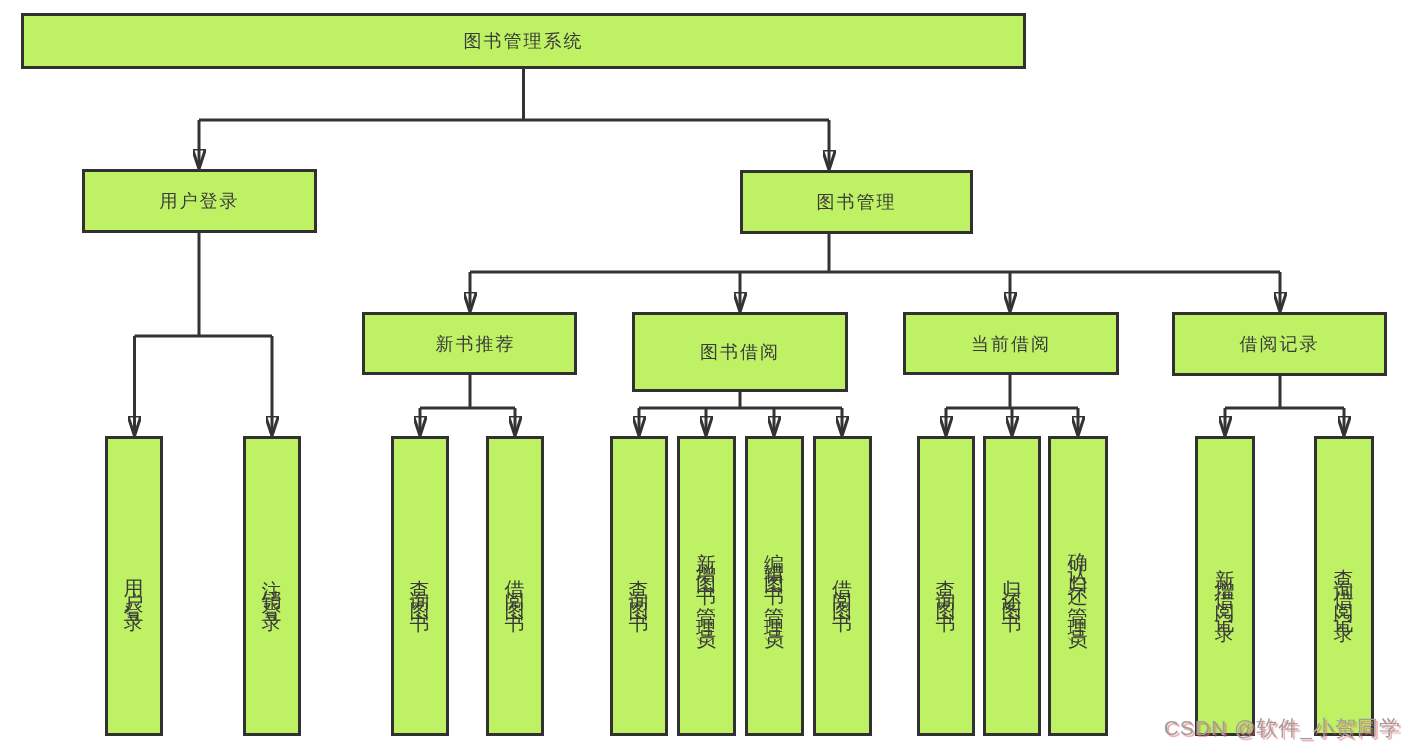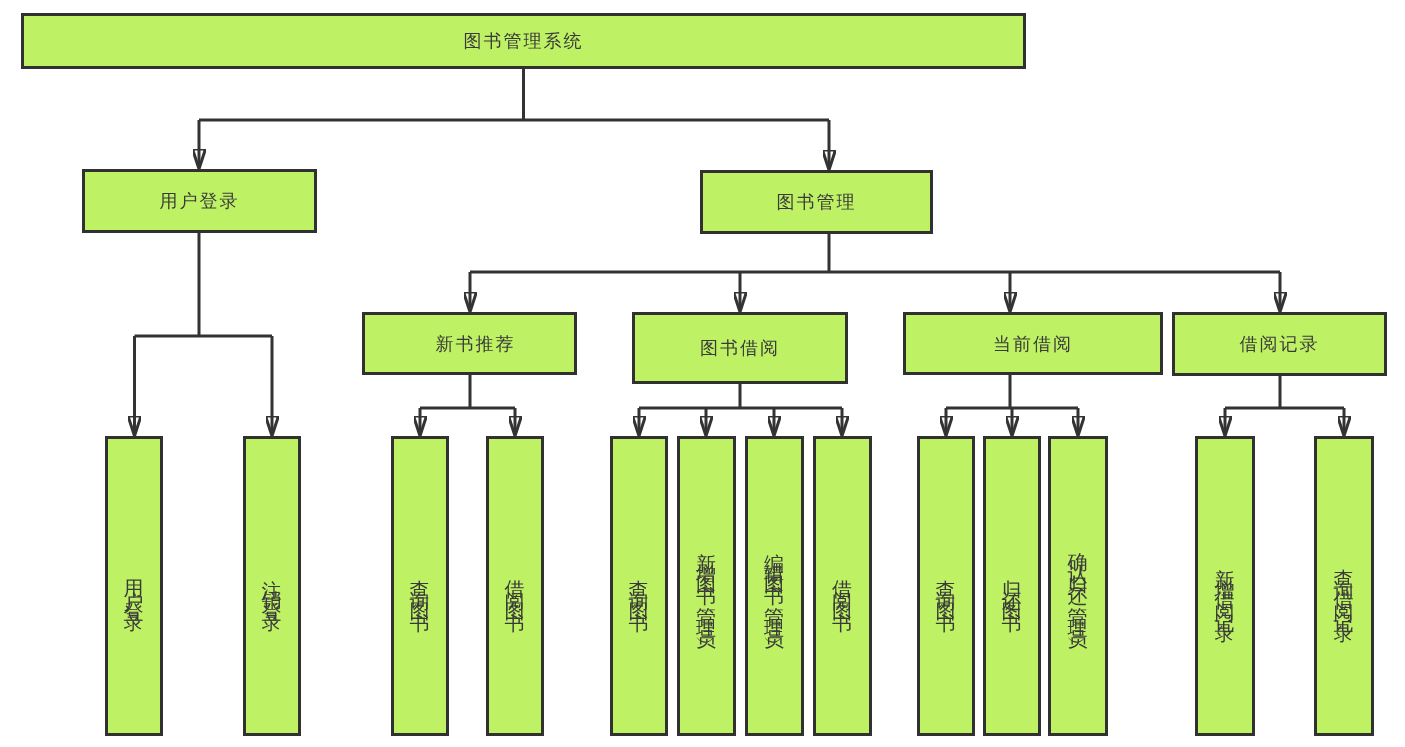--- a/index.html
+++ b/index.html
@@ -103,31 +103,31 @@
     <line x1="1344" y1="408" x2="1344" y2="433" marker-end="url(#arrow)"></line>
   </svg>
 
   <div class="box h" style="left:21px; top:13px; width:1005px; height:56px;">
     <span>图书管理系统</span>
   </div>
 
   <div class="box h" style="left:82px; top:169px; width:235px; height:64px;">
     <span>用户登录</span>
   </div>
-  <div class="box h" style="left:700px; top:170px; width:233px; height:64px;">
+  <div class="box h" style="left:740px; top:170px; width:233px; height:64px;">
     <span>图书管理</span>
   </div>
 
   <div class="box h" style="left:362px; top:312px; width:215px; height:63px;padding-left:12px;">
     <span>新书推荐</span>
   </div>
-  <div class="box h" style="left:632px; top:312px; width:216px; height:72px;">
+  <div class="box h" style="left:632px; top:312px; width:216px; height:80px;">
     <span>图书借阅</span>
   </div>
-  <div class="box h" style="left:903px; top:312px; width:260px; height:63px;">
+  <div class="box h" style="left:903px; top:312px; width:216px; height:63px;">
     <span>当前借阅</span>
   </div>
   <div class="box h" style="left:1172px; top:312px; width:215px; height:64px;">
     <span>借阅记录</span>
   </div>
 
   <div class="box v" style="left:105px; top:436px; width:58px; height:300px;">
     <span>用户登录</span>
   </div>
   <div class="box v" style="left:243px; top:436px; width:58px; height:300px;">
@@ -164,14 +164,15 @@
     <span>确认归还（管理员）</span>
   </div>
 
   <div class="box v" style="left:1195px; top:436px; width:60px; height:300px;">
     <span>新增借阅记录</span>
   </div>
   <div class="box v" style="left:1314px; top:436px; width:60px; height:300px;">
     <span>查询借阅记录</span>
   </div>
 
+  <div id="watermark">CSDN @软件_小贺同学</div>
 
 </div>
 
 </body></html>

